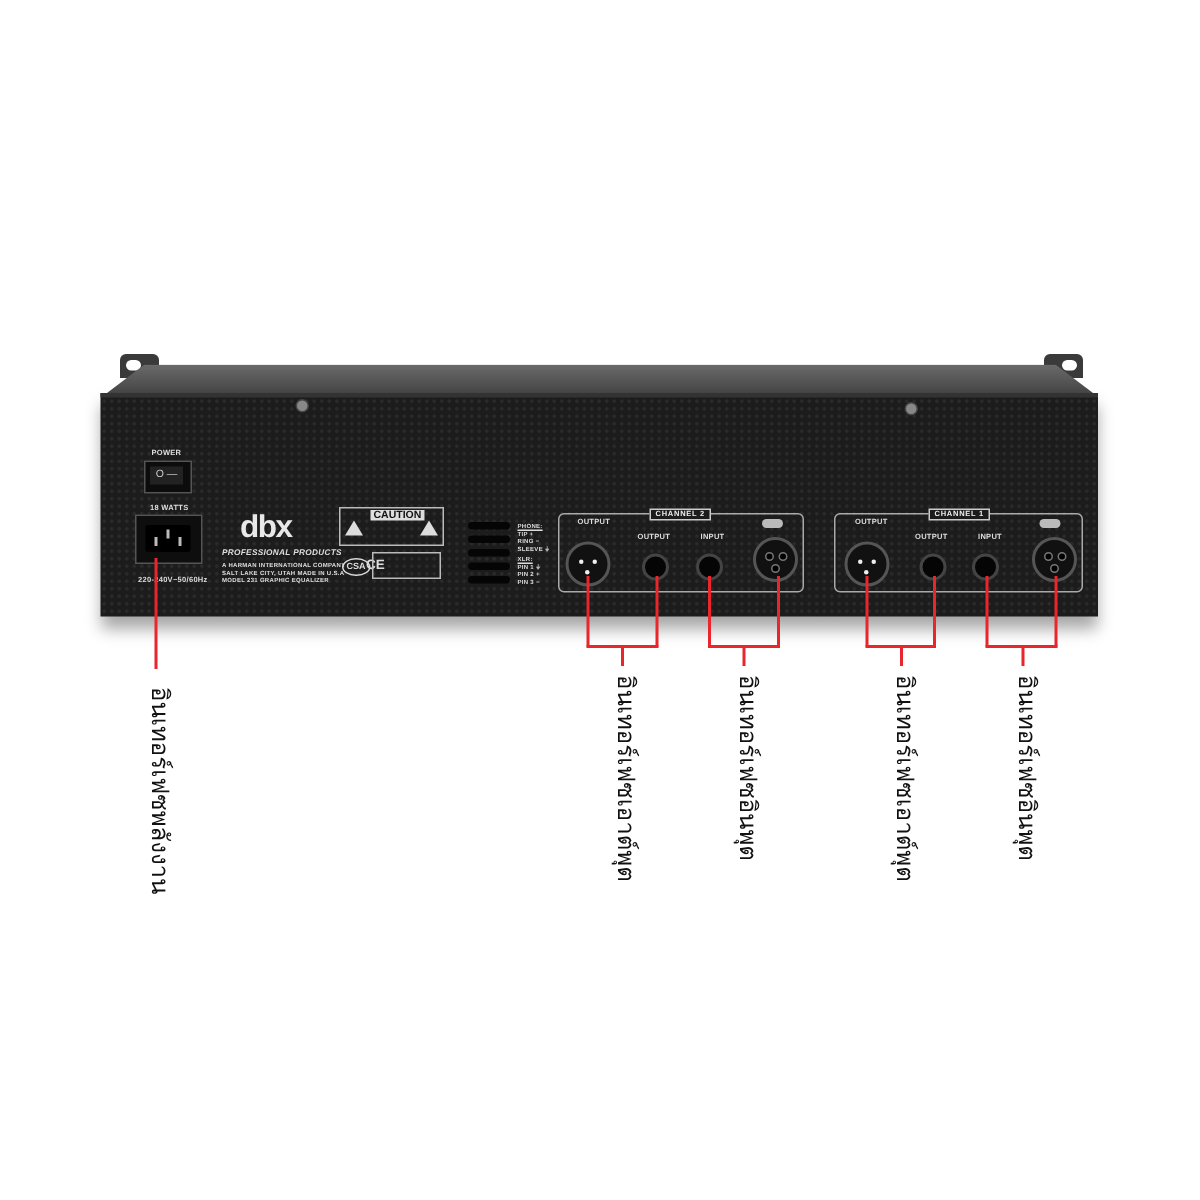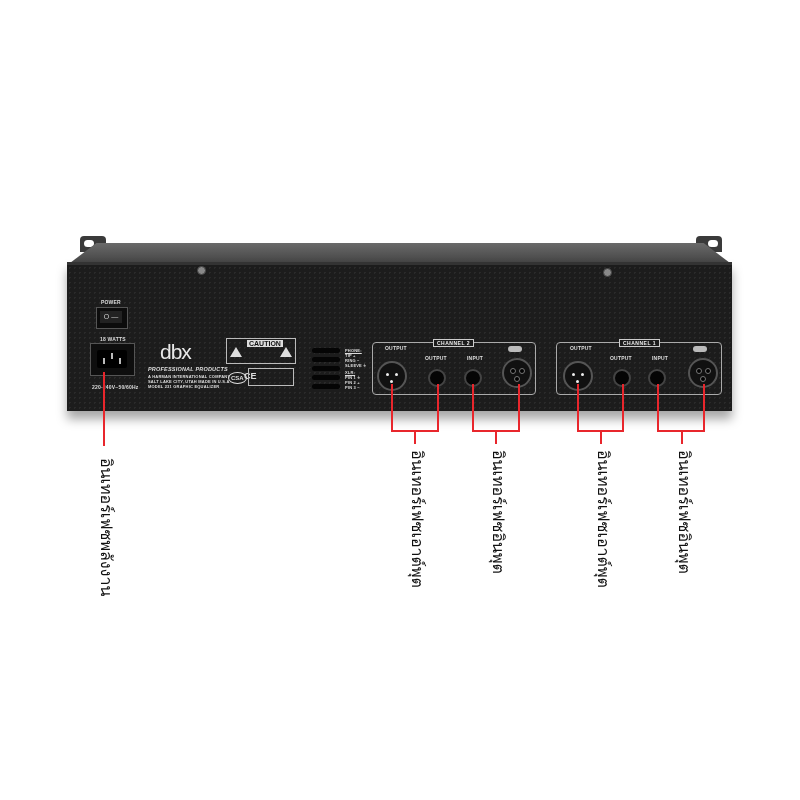--- a/index.html
+++ b/index.html
@@ -11,21 +11,21 @@
   .rear{position:absolute;left:67px;top:262px;width:665px;height:146px;background:#1c1c1c;
         background-image:radial-gradient(#2a2a2a 1px,transparent 1px);background-size:5px 5px;
         box-shadow:0 8px 10px rgba(0,0,0,0.35);border-top:3px solid #333;}
   .screw{position:absolute;width:7px;height:7px;border-radius:50%;background:#888;border:1px solid #444;}
   .lbl{position:absolute;color:#ddd;font-size:5px;font-weight:bold;letter-spacing:.2px;white-space:nowrap;}
   .power-sw{position:absolute;left:96px;top:307px;width:30px;height:20px;background:#0c0c0c;border:1px solid #555;}
   .power-sw .rock{position:absolute;left:3px;top:3px;width:22px;height:12px;background:#222;color:#ccc;font-size:7px;line-height:12px;text-align:center;}
   .iec{position:absolute;left:90px;top:343px;width:43px;height:31px;background:#0e0e0e;border:1px solid #555;}
   .iec .inner{position:absolute;left:6px;top:6px;width:30px;height:18px;background:#000;border-radius:2px;}
   .iec .pin{position:absolute;top:8px;width:2px;height:6px;background:#bbb;}
-  .dbx{position:absolute;left:160px;top:340px;color:#e8e8e8;font-weight:normal;font-size:21px;letter-spacing:-1px;}
+  .dbx{position:absolute;left:160px;top:340px;color:#e8e8e8;font-weight:bold;font-size:21px;letter-spacing:-1px;}
   .caution{position:absolute;left:226px;top:338px;width:68px;height:24px;border:1px solid #bbb;}
   .caution .title{position:absolute;left:20px;top:1px;background:#ddd;color:#111;font-size:7px;font-weight:bold;padding:0 2px;}
   .tri{position:absolute;width:0;height:0;border-left:6px solid transparent;border-right:6px solid transparent;border-bottom:10px solid #ddd;}
   .warn{position:absolute;left:248px;top:368px;width:44px;height:16px;border:1px solid #bbb;}
   .cert{position:absolute;color:#ddd;font-weight:bold;}
   .vent{position:absolute;left:312px;width:28px;height:5px;background:#050505;border-radius:3px;}
   .chpanel{position:absolute;top:342px;height:51px;border:1px solid #aaa;border-radius:4px;}
   .chtitle{position:absolute;top:-4px;background:#1c1c1c;border:1px solid #ccc;color:#eee;font-size:5px;font-weight:bold;padding:0 3px;letter-spacing:.5px;}
   .xlr{position:absolute;width:26px;height:26px;border-radius:50%;background:#111;border:2px solid #555;}
   .xlr .pin{position:absolute;width:3px;height:3px;border-radius:50%;background:#eee;}

